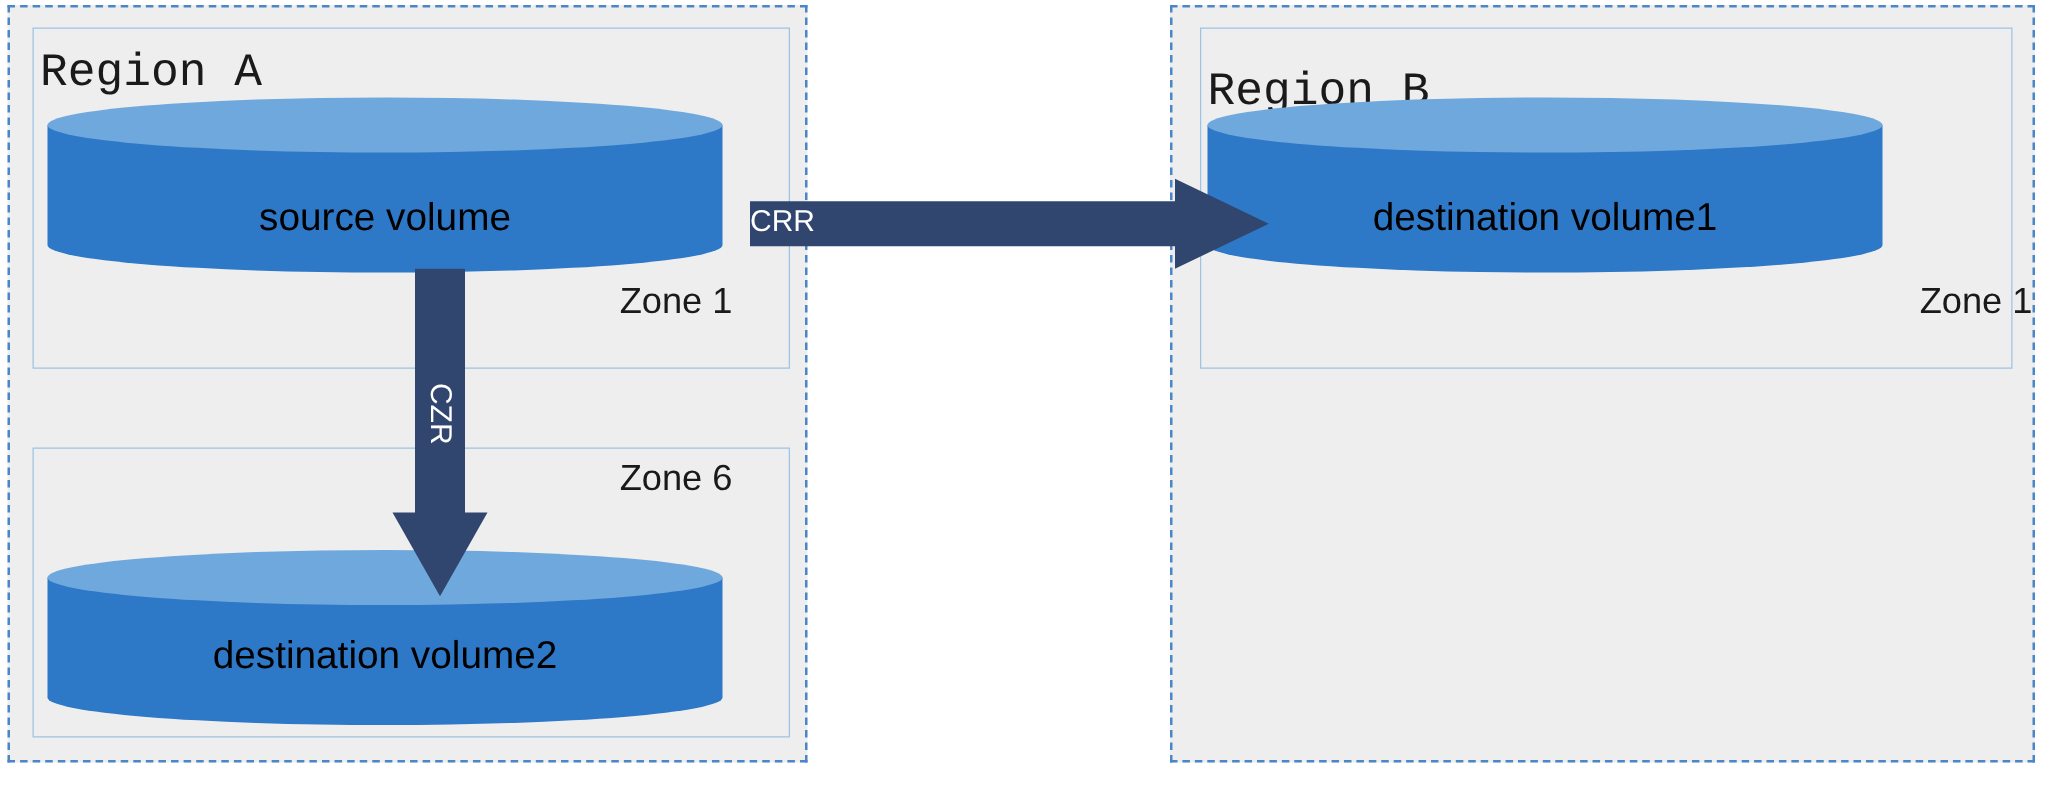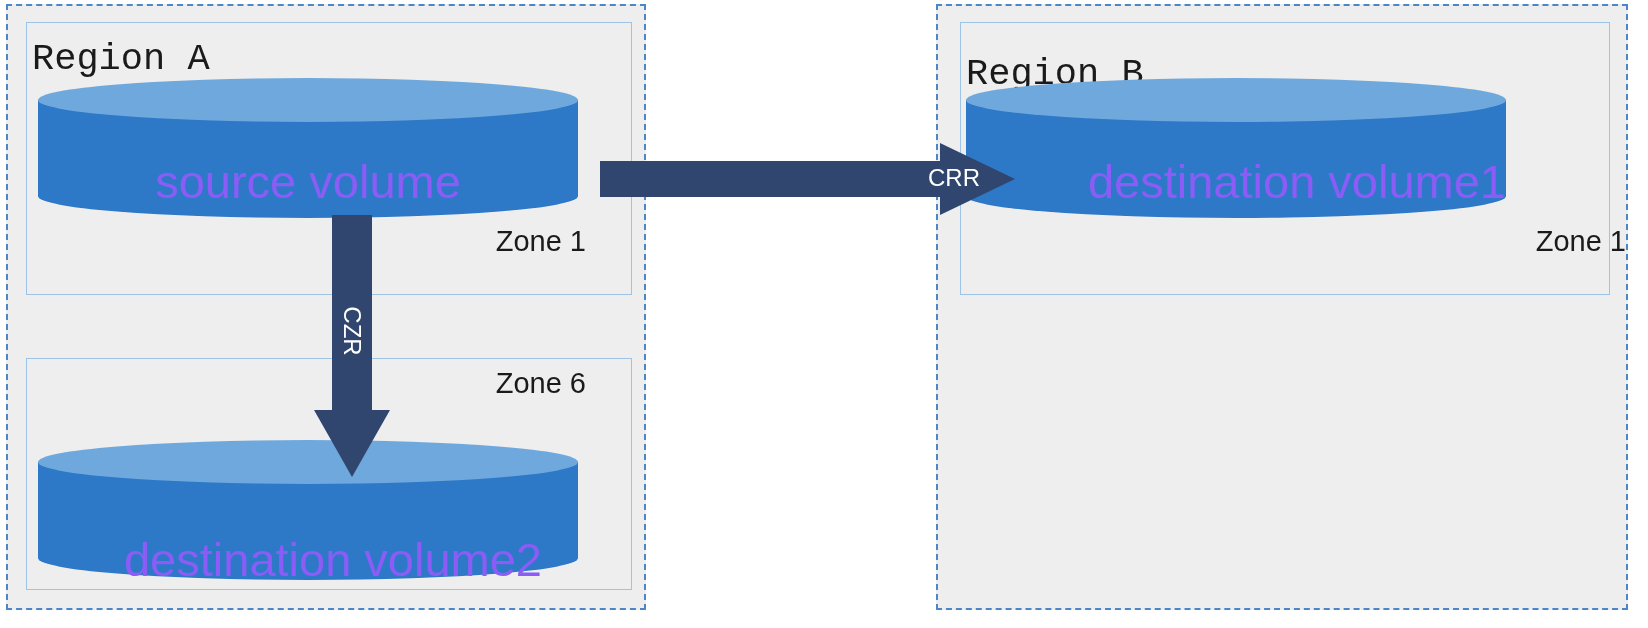--- a/index.html
+++ b/index.html
@@ -69,52 +69,52 @@
   
   .cylinder {
     position: absolute;
   }
   .cylinder svg { display: block; overflow: visible; }
   .cyl-label {
     position: absolute;
     left: 0;
     width: 100%;
     text-align: center;
-    color: #8b5cf6;
-    font-size: 47px;
+    color: #000000;
+    font-size: 31px;
     line-height: 1;
     white-space: nowrap;
     pointer-events: none;
   }
 
   #cyl-source        { left: 38px;  top: 78px;  width: 540px; height: 140px; }
   #cyl-source .cyl-label        { top: 80px; }
   #cyl-dest2         { left: 38px;  top: 440px; width: 540px; height: 140px; }
-  #cyl-dest2 .cyl-label         { top: 96px; margin-left: 25px; }
+  #cyl-dest2 .cyl-label         { top: 68px; }
   #cyl-dest1         { left: 966px; top: 78px;  width: 540px; height: 140px; }
-  #cyl-dest1 .cyl-label         { top: 80px; text-align: right; }
+  #cyl-dest1 .cyl-label         { top: 80px; }
 
   
   .arrow { position: absolute; }
   .arrow svg { display: block; overflow: visible; }
 
   #arrow-crr { left: 600px; top: 140px; width: 415px; height: 78px; }
   #arrow-czr { left: 312px; top: 215px; width: 80px; height: 262px; }
 
   .arrow-label {
     position: absolute;
     color: #ffffff;
     font-size: 24px;
     line-height: 1;
     white-space: nowrap;
   }
   #arrow-crr-label {
     left: 0; top: 26px;
     width: 380px;
-    text-align: right;
+    text-align: left;
   }
   #arrow-czr-label {
     left: 50%; top: 104px;
     transform: translateX(-50%) rotate(90deg);
     transform-origin: center center;
   }
 </style>
 </head>
 <body>
 

